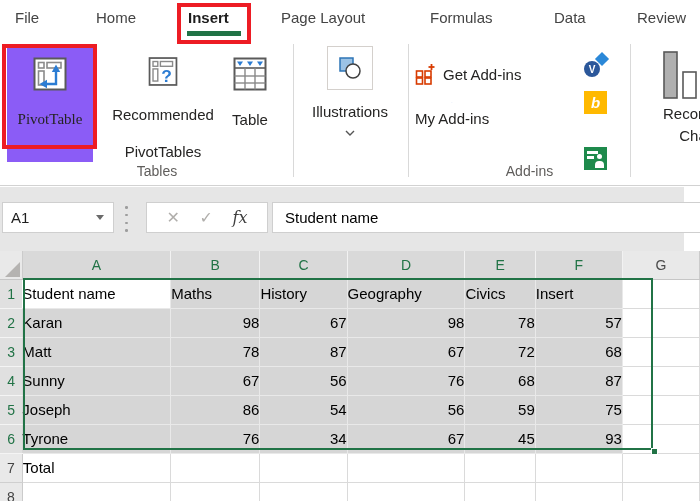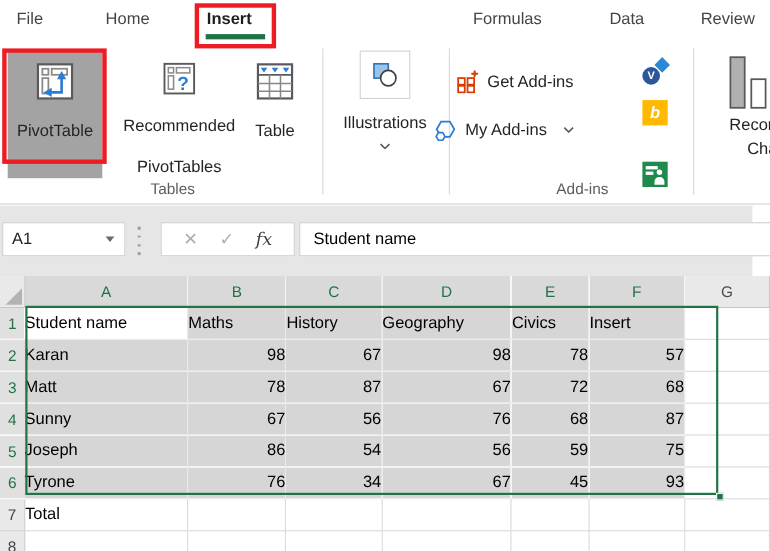--- a/index.html
+++ b/index.html
@@ -15,39 +15,39 @@
 
   
   .red-box{position:absolute;border:4px solid #ed1c24;z-index:40;}
   .red-box.insert{left:177px;top:3px;width:74px;height:41px;}
   .red-box.pivot{left:2px;top:44px;width:95px;height:105px;}
 
   
   .ribbon{position:absolute;left:0;top:36px;width:700px;height:150px;background:#fff;border-bottom:1px solid #d2d2d2;}
   .rbtn{position:absolute;display:flex;flex-direction:column;align-items:center;font-size:15px;color:#252423;}
   .rbtn .lbl{text-align:center;line-height:21px;white-space:nowrap;}
-  .pivot-btn{left:7px;top:9px;width:86px;height:117px;background:#a3a3a3;}
+  .pivot-btn{left:7px;top:9px;width:86px;height:117px;background:#8b5cf6;font-family:Liberation Serif, serif;}
   .pivot-btn svg,.recpiv-btn svg,.table-btn svg{margin-top:10px;}
   .pivot-btn .lbl{margin-top:16px;}
   .recpiv-btn{left:99px;top:9px;width:128px;height:117px;}
   .recpiv-btn .lbl{margin-top:16px;}
   .table-btn{left:224px;top:9px;width:52px;height:117px;}
   .table-btn .lbl{margin-top:16px;}
   .grp-label{position:absolute;font-size:14px;color:#5f5d5b;text-align:center;top:127px;padding-left:21px;}
   .grp-label.tables{left:0;width:293px;}
   .grp-label.addins{left:408px;width:222px;text-align:center;}
   .rib-sep{position:absolute;top:8px;width:1px;height:133px;background:#d9d9d9;}
   .illus-btn{left:312px;top:9px;width:76px;height:130px;}
   .illus-iconbox{width:46px;height:44px;margin-top:1px;background:#fff;border:1px solid #d4d0cc;
                  display:flex;align-items:center;justify-content:center;}
   .illus-btn .lbl{margin-top:11px;}
   .illus-btn .chev{margin-top:8px;}
   .addin-row{position:absolute;display:flex;align-items:center;gap:7px;font-size:15px;white-space:nowrap;}
   .addin-row.get{left:414px;top:22px;height:32px;align-items:center;}
-  .addin-row.my{left:394px;top:66px;height:32px;}
+  .addin-row.my{left:415px;top:66px;height:32px;flex-direction:column;}
   .mini-icon{position:absolute;left:584px;width:23px;height:23px;}
   .recchart-btn{position:absolute;left:630px;top:9px;width:110px;height:130px;}
   .recchart-btn svg{position:absolute;left:28px;top:3px;}
   .recchart-l1{position:absolute;left:8px;top:60px;width:110px;text-align:center;font-size:15px;white-space:nowrap;}
   .recchart-l2{position:absolute;left:8px;top:82px;width:110px;text-align:center;font-size:15px;white-space:nowrap;}
 
   
   .visio{position:relative;}
   .visio .dia{position:absolute;right:0;top:0;width:10px;height:10px;background:#2b88d8;transform:rotate(45deg);}
   .visio .badge{position:absolute;left:0;bottom:0;width:16px;height:16px;border-radius:50%;background:#2b579a;
@@ -100,20 +100,21 @@
 </style>
 </head>
 <body>
 
 <div id="app">
 
   <div class="tabbar">
     <span class="tab" style="left:15px">File</span>
     <span class="tab" style="left:96px">Home</span>
     <span class="tab active" style="left:188px">Insert</span>
+    <span class="tab" style="left:281px">Page Layout</span>
     <span class="tab" style="left:430px">Formulas</span>
     <span class="tab" style="left:554px">Data</span>
     <span class="tab" style="left:637px">Review</span>
     <div class="tab-underline"></div>
   </div>
 
   <div class="ribbon">
 
     <div class="rbtn pivot-btn">
       <svg width="38" height="38" viewBox="0 0 38 38">

